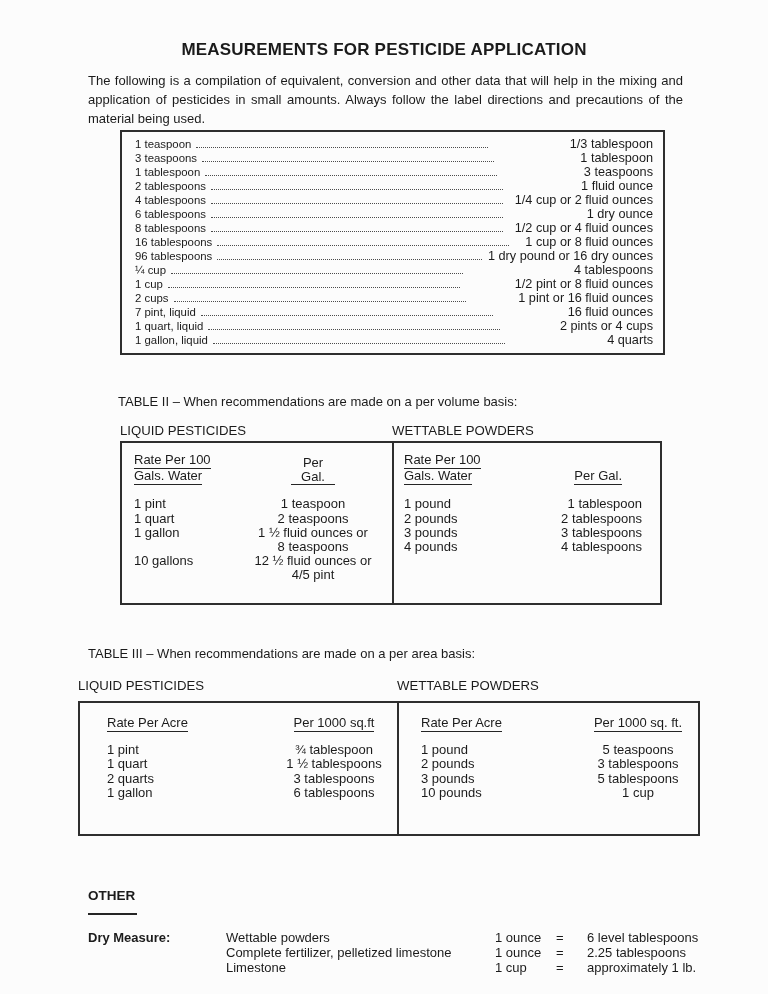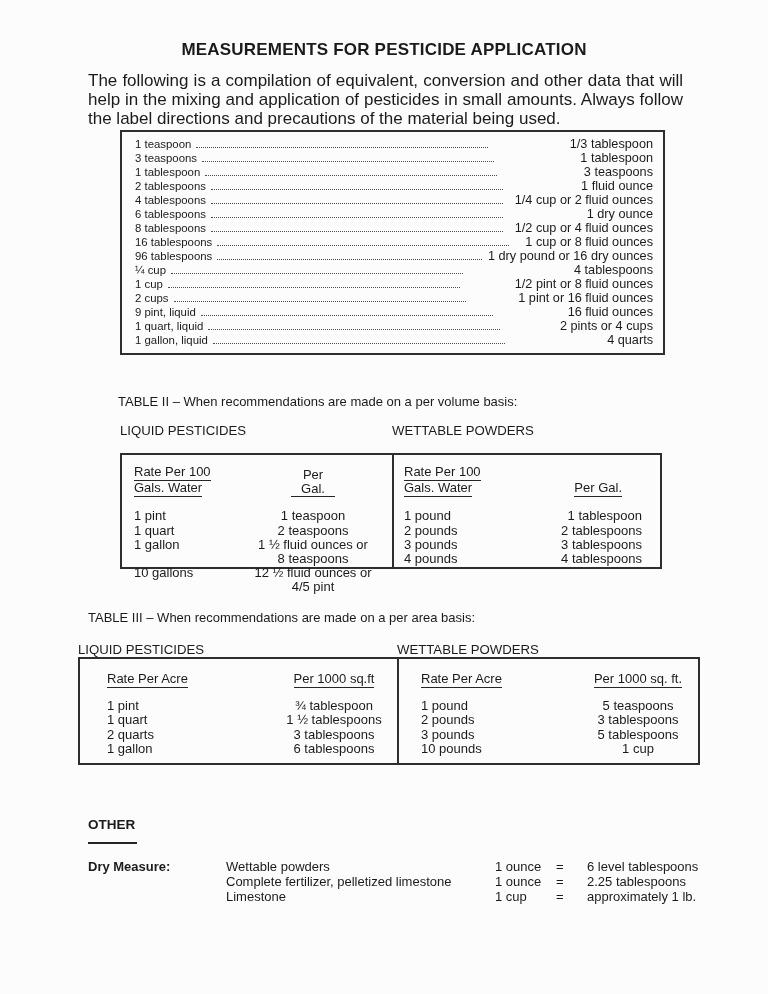--- a/index.html
+++ b/index.html
@@ -15,21 +15,21 @@
     margin: 0 auto;
   }
   .title {
     text-align: center;
     font-size: 17px; font-weight: bold;
     letter-spacing: 0.2px;
     line-height: 16px;
   }
   .intro {
     margin: 13px 85px 0 88px;
-    font-size: 17px;
+    font-size: 13px;
     line-height: 19px;
     text-align: justify;
   }
   
   .t1-head {
     margin: 6px 0 0 120px;
     width: 545px;
     font-size: 13.5px;
     line-height: 14px;
     padding: 0 0 3px 2px;
@@ -59,41 +59,41 @@
   .tbox { border: 2px solid #2e2e2e; display: flex; align-items: stretch; }
   .uline { border-bottom: 1.5px solid #252525; padding-bottom: 1px; display: inline-block; }
   .hdr { display: flex; align-items: flex-end; }
   .trow { display: flex; }
   
   .t2-heading { margin: 40px 0 0 118px; }
   .t2-wrap { margin-left: 120px; width: 542px; }
   .t2-titles { margin-top: 14px; }
   .t2-titles .lt { width: 272px; }
   .t2-titles .rt { flex: 1; }
-  .t2-box { margin-top: 15px; height: 116px; justify-content: flex-end; }
+  .t2-box { margin-top: 3px; height: 164px; justify-content: flex-end; }
   .t2-left { width: 272px; border-right: 2px solid #2e2e2e; padding: 10px 12px 8px 12px; }
   .t2-right { flex: 1; padding: 10px 12px 8px 10px; }
   .t2-left .c1, .t2-right .c1 { white-space: nowrap; }
   .t2-left .c1 { width: 112px; }
   .t2-right .c1 { width: 150px; }
   .t2-left .c2 { flex: 1; text-align: center; }
   .t2-right .c2 { flex: 1; text-align: right; padding-right: 6px; }
   .t2-right .hc2 { flex: 1; text-align: right; padding-right: 26px; }
   .tbox { font-size: 13px; }
   .tbox .hdr-line { line-height: 14.2px; }
   .t2-rows { margin-top: 12px; }
   .t2-rows .trow { line-height: 14.2px; }
   .gal-pad { padding: 0 10px; }
   
   .t3-heading { margin: 42px 0 0 88px; }
   .t3-wrap { margin-left: 78px; width: 622px; }
   .t3-titles { margin-top: 17px; }
   .t3-titles .lt { width: 319px; }
   .t3-titles .rt { flex: 1; }
-  .t3-box { margin-top: 0; height: 108px; }
+  .t3-box { margin-top: 8px; height: 135px; }
   .t3-left { width: 319px; border-right: 2px solid #2e2e2e; padding: 12px 8px 8px 27px; }
   .t3-right { flex: 1; padding: 12px 8px 8px 22px; }
   .t3-left .c1 { width: 172px; white-space: nowrap; }
   .t3-right .c1 { width: 165px; white-space: nowrap; }
   .t3-left .c2, .t3-right .c2 { flex: 1; text-align: center; }
   .t3-rows { margin-top: 11px; }
   .t3-rows .trow { line-height: 14.4px; }
   
   .other { margin: 50px 0 0 88px; }
   .other-head .uline2 {
@@ -175,21 +175,21 @@
         <span class="t1-from">1 cup</span>
         <span class="dots"></span>
         <span class="t1-to">1/2 pint or 8 fluid ounces</span>
       </div>
     <div class="t1-row">
         <span class="t1-from">2 cups</span>
         <span class="dots"></span>
         <span class="t1-to">1 pint or 16 fluid ounces</span>
       </div>
     <div class="t1-row">
-        <span class="t1-from">9 pint, liquid</span>
+        <span class="t1-from">7 pint, liquid</span>
         <span class="dots"></span>
         <span class="t1-to">16 fluid ounces</span>
       </div>
     <div class="t1-row">
         <span class="t1-from">1 quart, liquid</span>
         <span class="dots"></span>
         <span class="t1-to">2 pints or 4 cups</span>
       </div>
     <div class="t1-row">
         <span class="t1-from">1 gallon, liquid</span>

